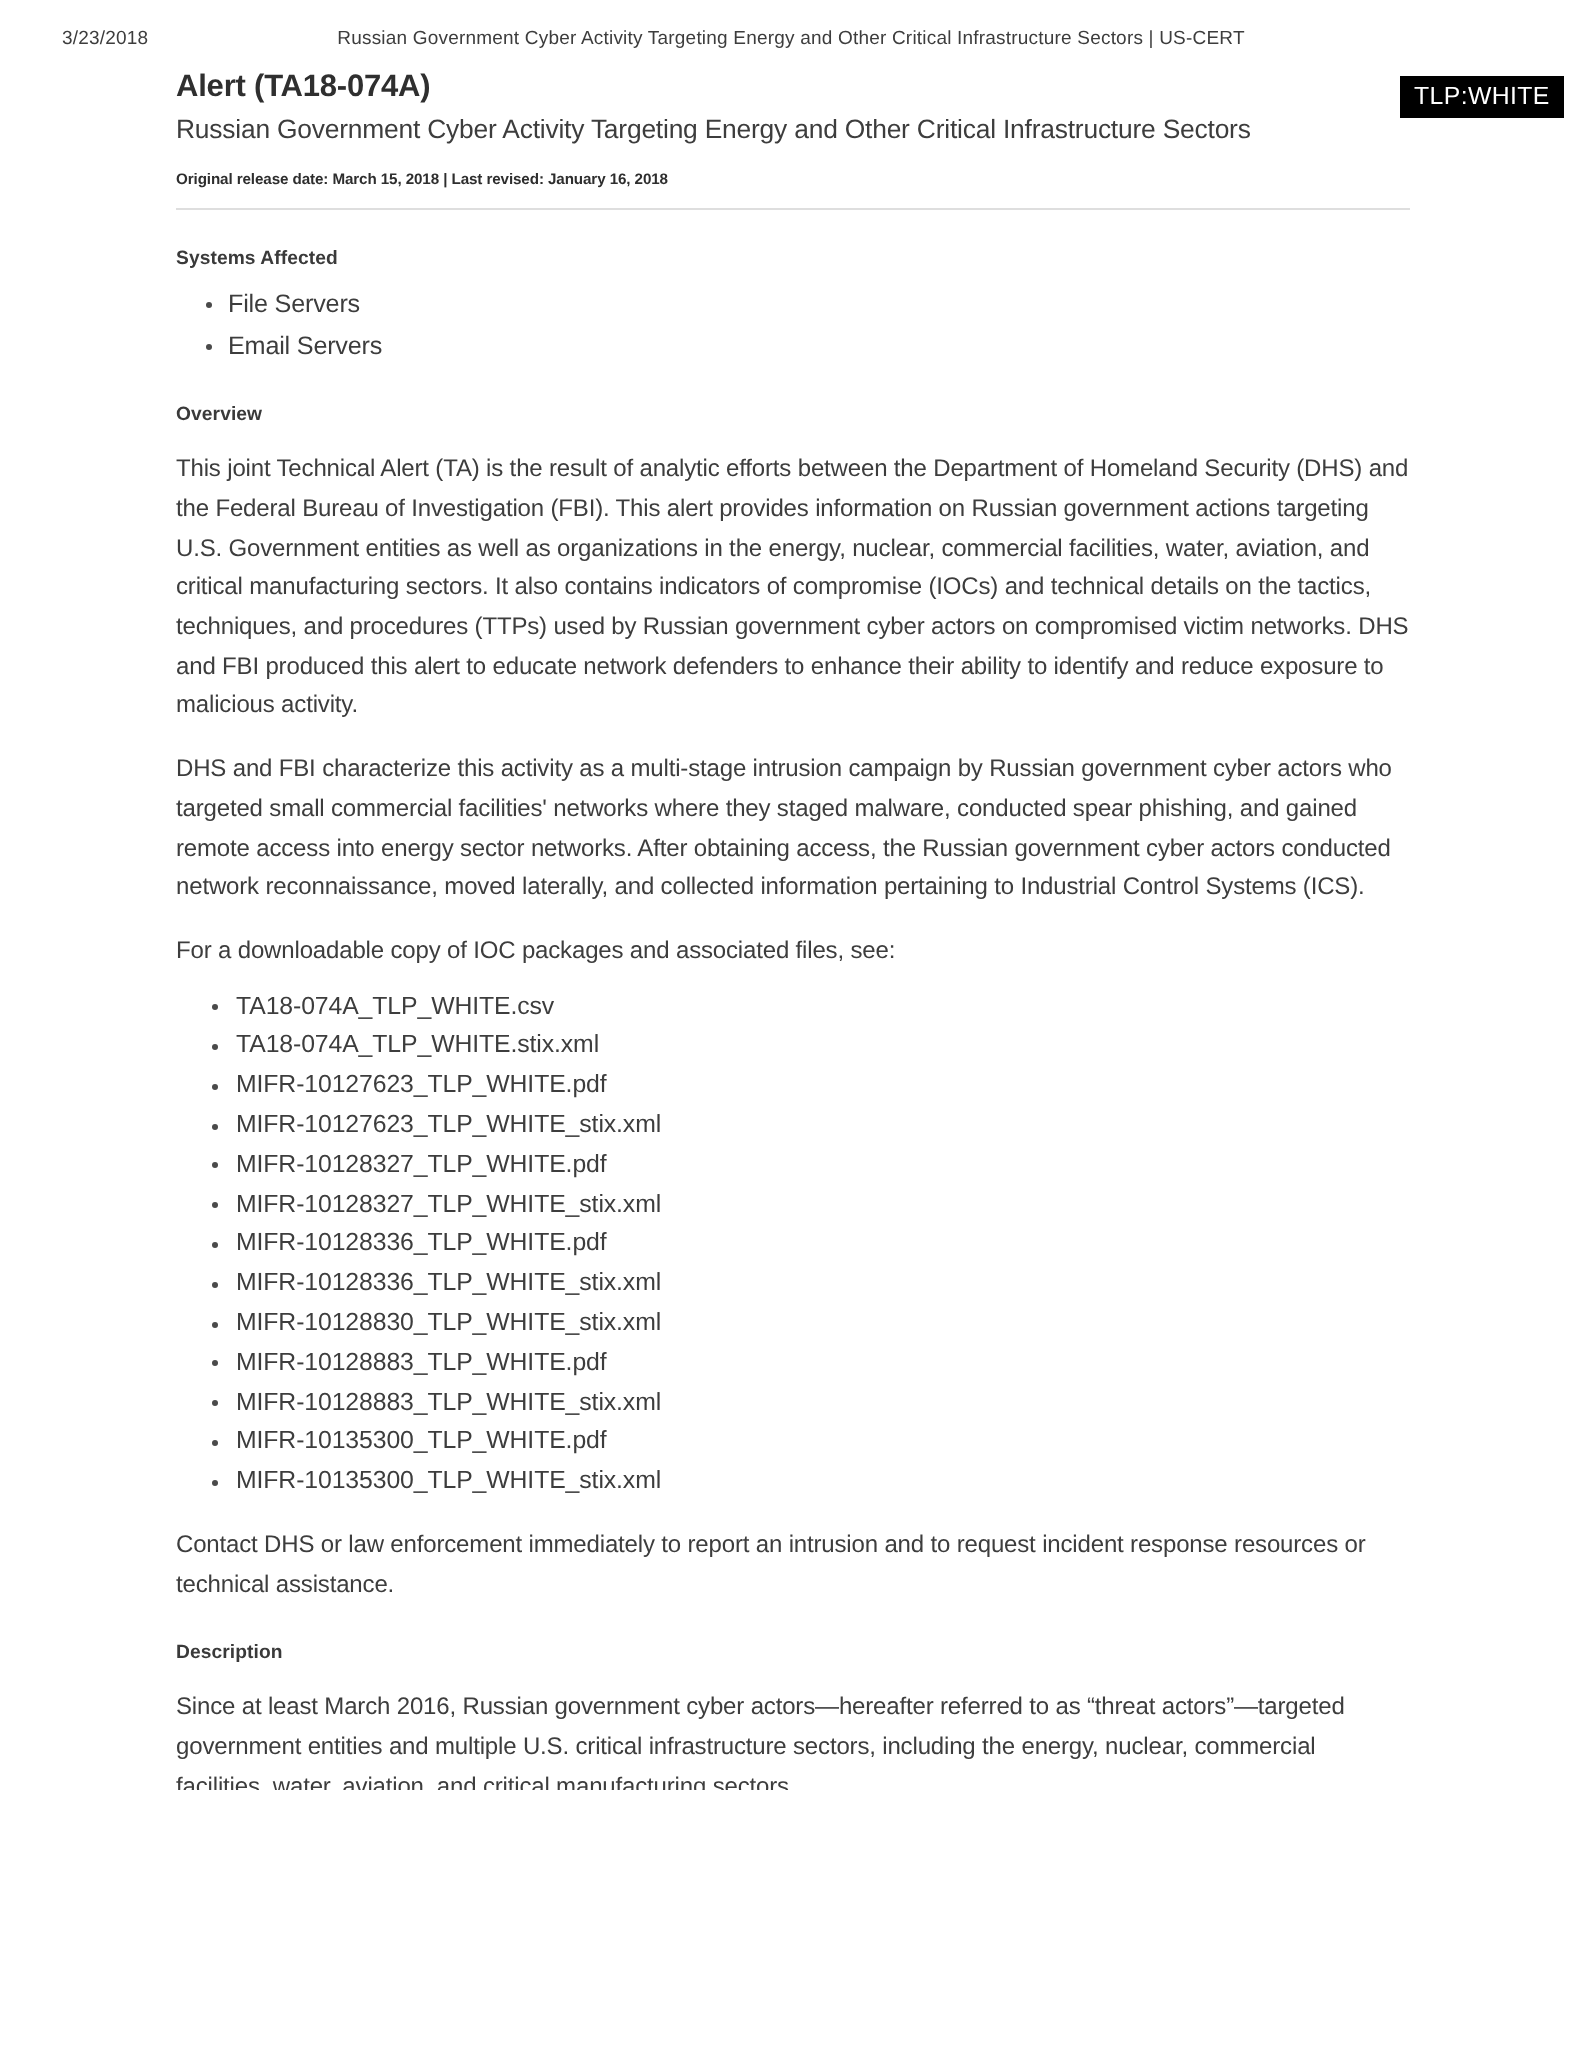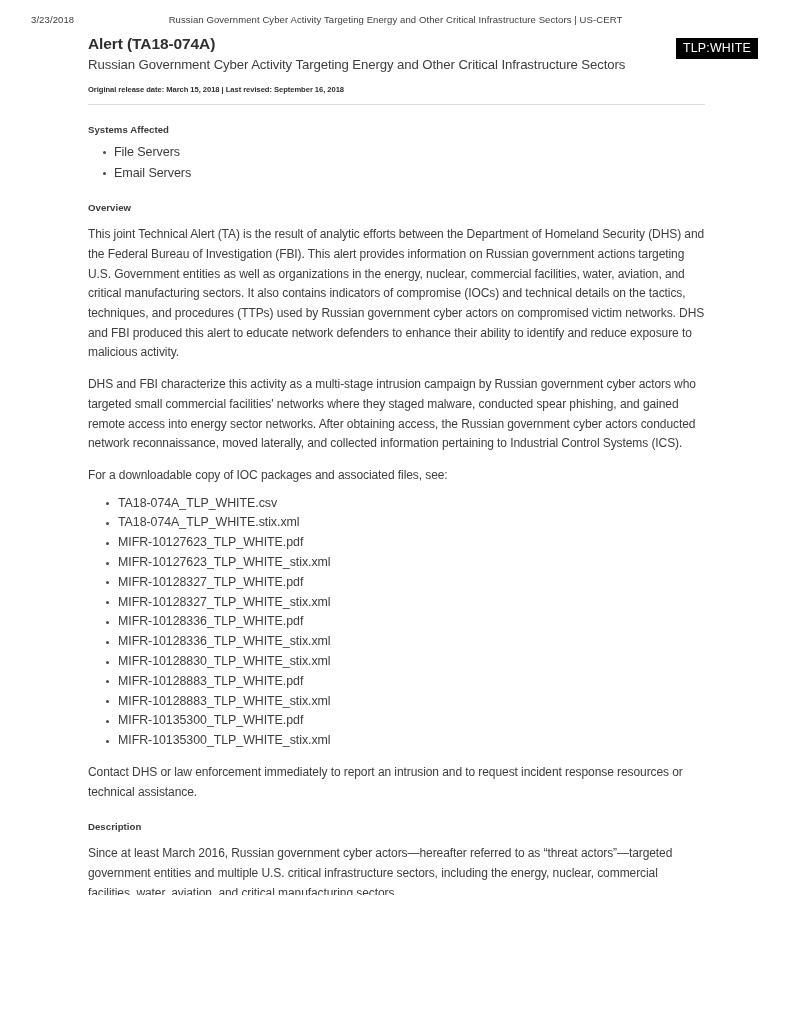--- a/index.html
+++ b/index.html
@@ -158,20 +158,21 @@
     background: #000000;
     color: #ffffff;
     font-size: 12.4px;
     font-weight: normal;
     letter-spacing: 0.2px;
     text-align: center;
     line-height: 19px;
     height: 19px;
     padding: 1px 7px 1px 7px;
     box-sizing: content-box;
+    margin-left: 24px;
   }
   .tlp-top {
     left: 676px;
     top: 38px;
   }
   .tlp-bottom {
     left: 676px;
     top: 965px;
   }
 
@@ -207,21 +208,21 @@
     <span class="ph-date">3/23/2018</span>
     <span class="ph-title">Russian Government Cyber Activity Targeting Energy and Other Critical Infrastructure Sectors | US-CERT</span>
   </div>
 
   <div class="tlp tlp-top">TLP:WHITE</div>
 
   <div class="content">
 
     <h1 class="doc-title">Alert (TA18-074A)</h1>
     <div class="doc-subtitle">Russian Government Cyber Activity Targeting Energy and Other Critical Infrastructure Sectors</div>
-    <div class="doc-meta">Original release date: March 15, 2018 | Last revised: September 16, 2018</div>
+    <div class="doc-meta">Original release date: March 15, 2018 | Last revised: January 16, 2018</div>
     <div class="rule"></div>
 
     <h2 class="sect">Systems Affected</h2>
     <ul class="bullets">
       <li>File Servers</li>
       <li>Email Servers</li>
     </ul>
 
     <h2 class="sect">Overview</h2>
     <p class="body">This joint Technical Alert (TA) is the result of analytic efforts between the Department of Homeland Security (DHS) and the Federal Bureau of Investigation (FBI). This alert provides information on Russian government actions targeting U.S. Government entities as well as organizations in the energy, nuclear, commercial facilities, water, aviation, and critical manufacturing sectors. It also contains indicators of compromise (IOCs) and technical details on the tactics, techniques, and procedures (TTPs) used by Russian government cyber actors on compromised victim networks. DHS and FBI produced this alert to educate network defenders to enhance their ability to identify and reduce exposure to malicious activity.</p>

